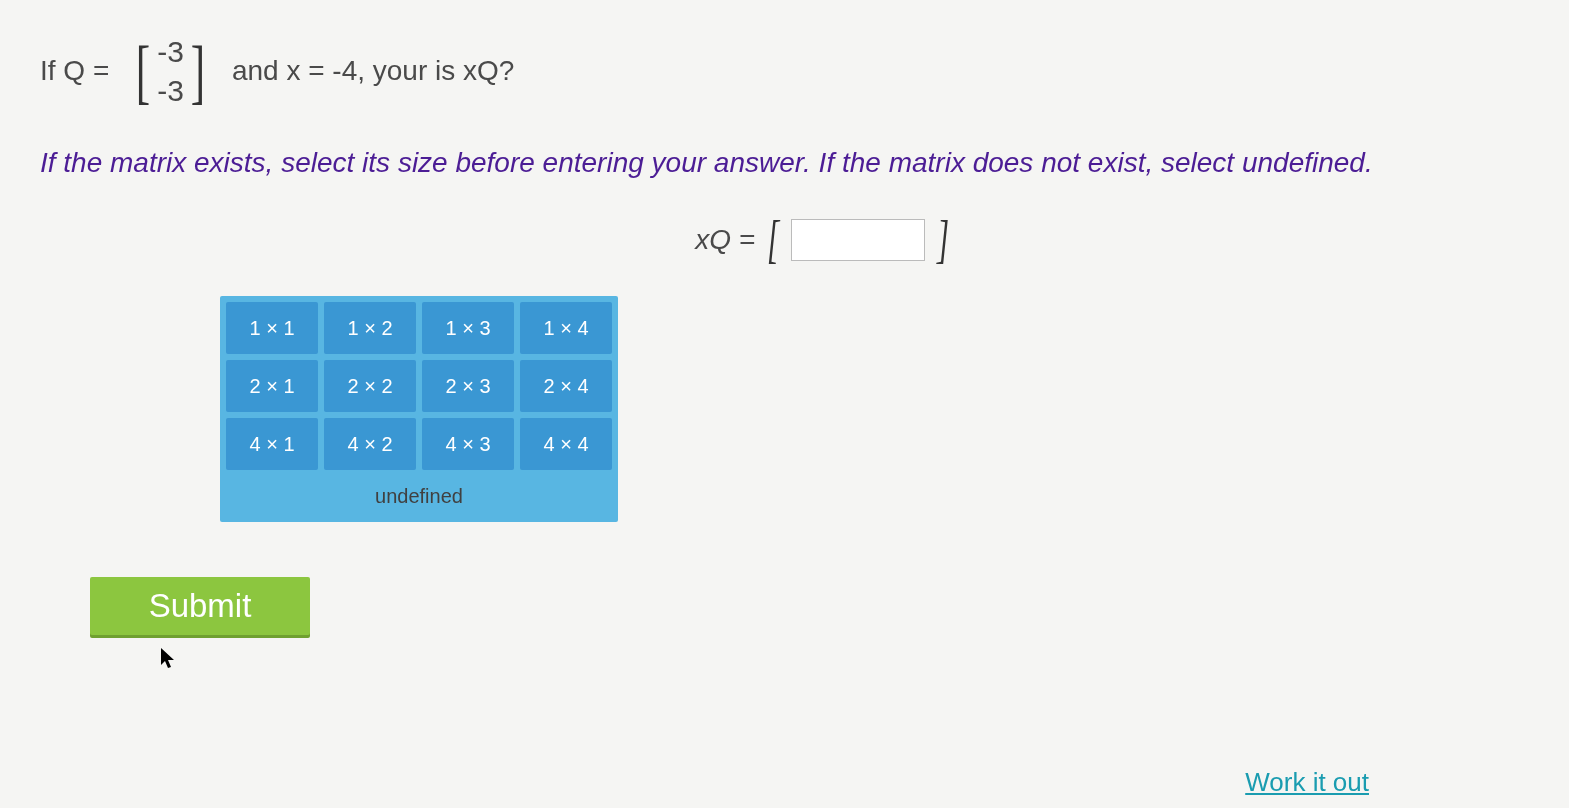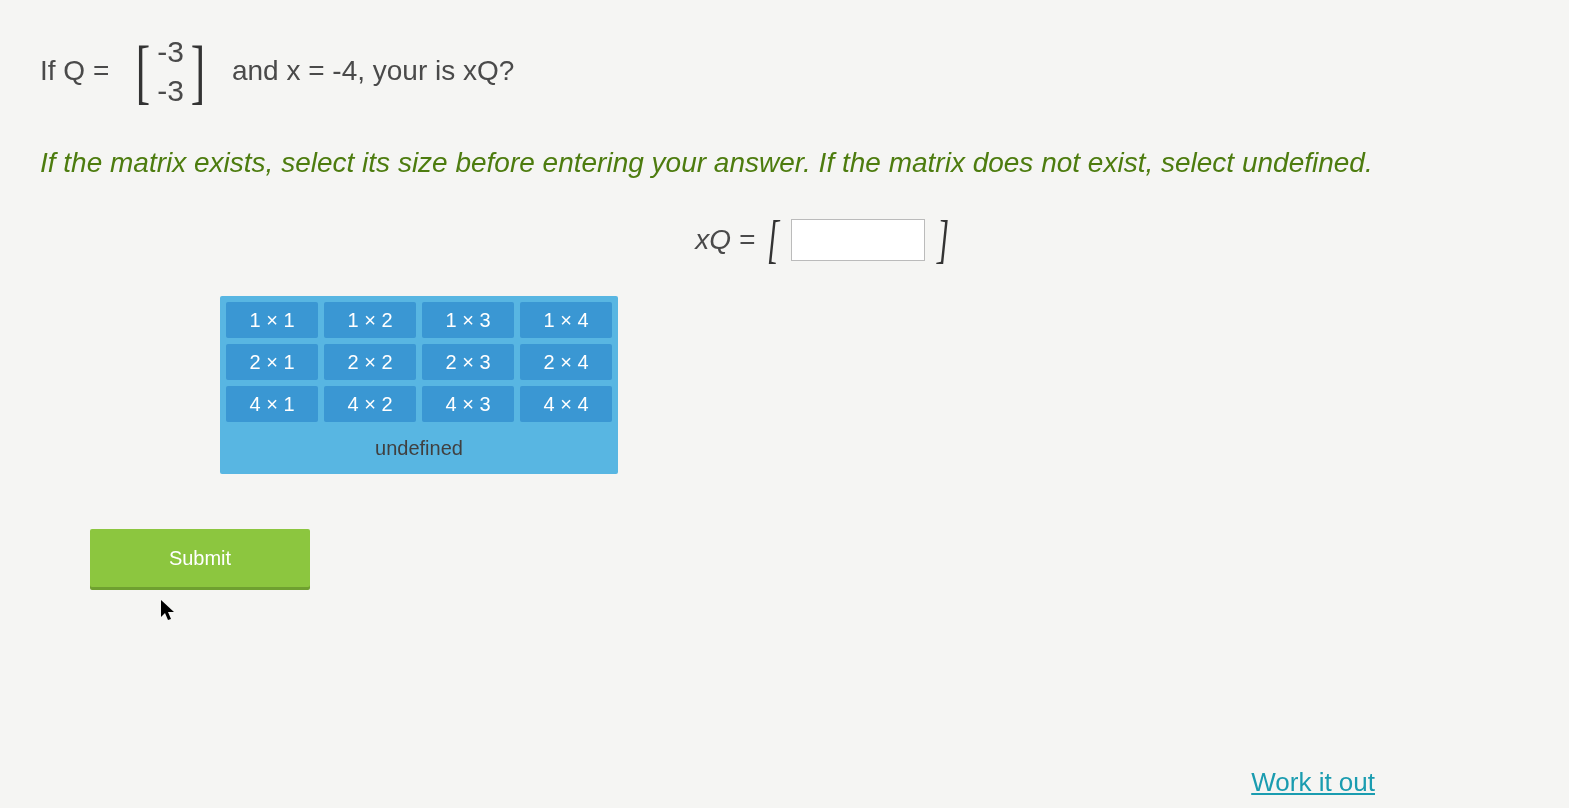--- a/index.html
+++ b/index.html
@@ -38,21 +38,21 @@
     display: flex;
     flex-direction: column;
     align-items: center;
     line-height: 1.3;
     font-size: 30px;
     padding: 2px 2px;
   }
   .instruction {
     font-style: italic;
     margin: 20px 0 35px 0;
-    color: #4d7c0f;
+    color: #4c1d95;
   }
   .answer-row {
     display: flex;
     align-items: center;
     margin-left: 80px;
     margin-bottom: 35px;
     font-style: italic;
     gap: 8px;
     justify-content: center;
   }
@@ -78,21 +78,21 @@
     border-radius: 2px;
     width: fit-content;
   }
   .size-row {
     display: flex;
     gap: 6px;
     margin-bottom: 6px;
   }
   .size-btn {
     width: 92px;
-    height: 36px;
+    height: 52px;
     background: #3a97d3;
     color: #fff;
     border: none;
     font-size: 20px;
     cursor: pointer;
     font-family: inherit;
     border-radius: 2px;
   }
   .undef-row { margin-bottom: 0; }
   .undef-btn {
@@ -106,36 +106,36 @@
     font-family: inherit;
   }
   .submit-btn {
     margin-top: 55px;
     margin-left: 50px;
     width: 220px;
     height: 58px;
     background: #8cc63f;
     color: #fff;
     border: none;
-    font-size: 20px;
+    font-size: 33px;
     font-family: inherit;
     cursor: pointer;
     border-radius: 2px;
     box-shadow: 0 3px 0 #6fa030;
   }
   .cursor {
     position: relative;
     margin-left: 120px;
     margin-top: 12px;
     font-size: 24px;
     color: #000;
   }
   .workout {
     position: absolute;
-    right: 194px;
+    right: 200px;
     bottom: 10px;
     color: #1a9cb0;
     font-size: 26px;
     text-decoration: underline;
     cursor: pointer;
   }
 </style>
 </head>
 <body>
 

